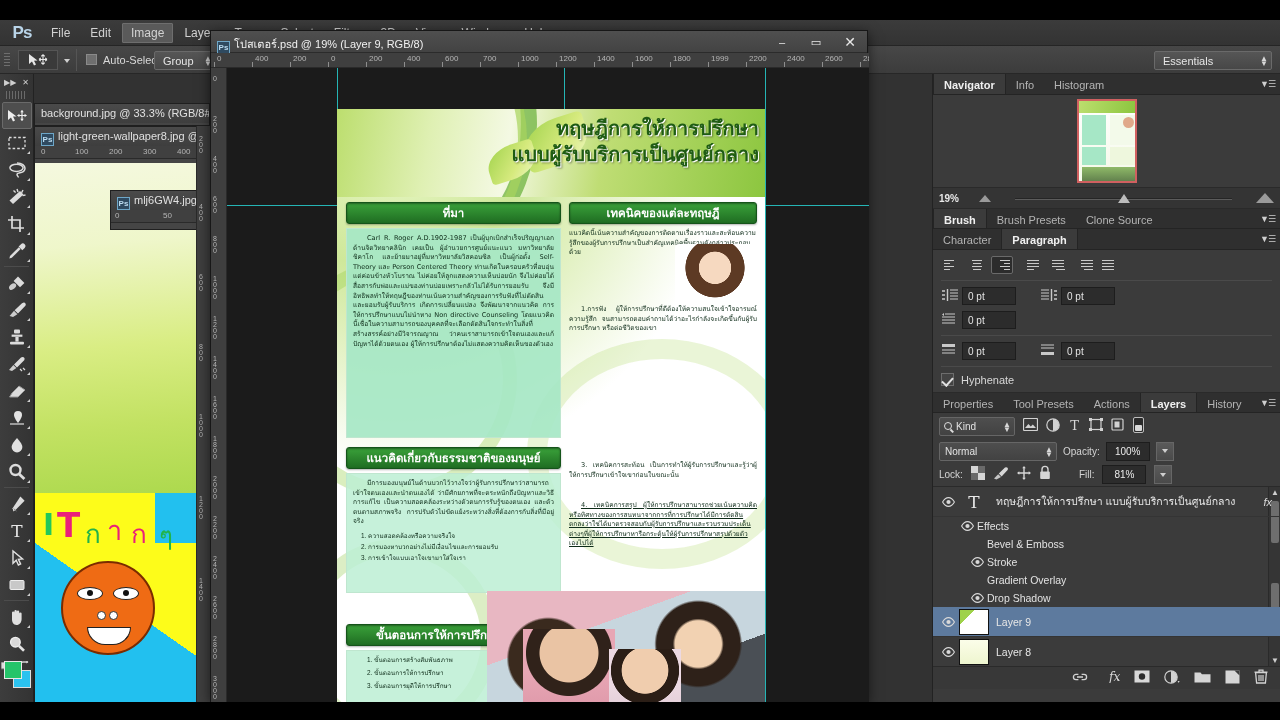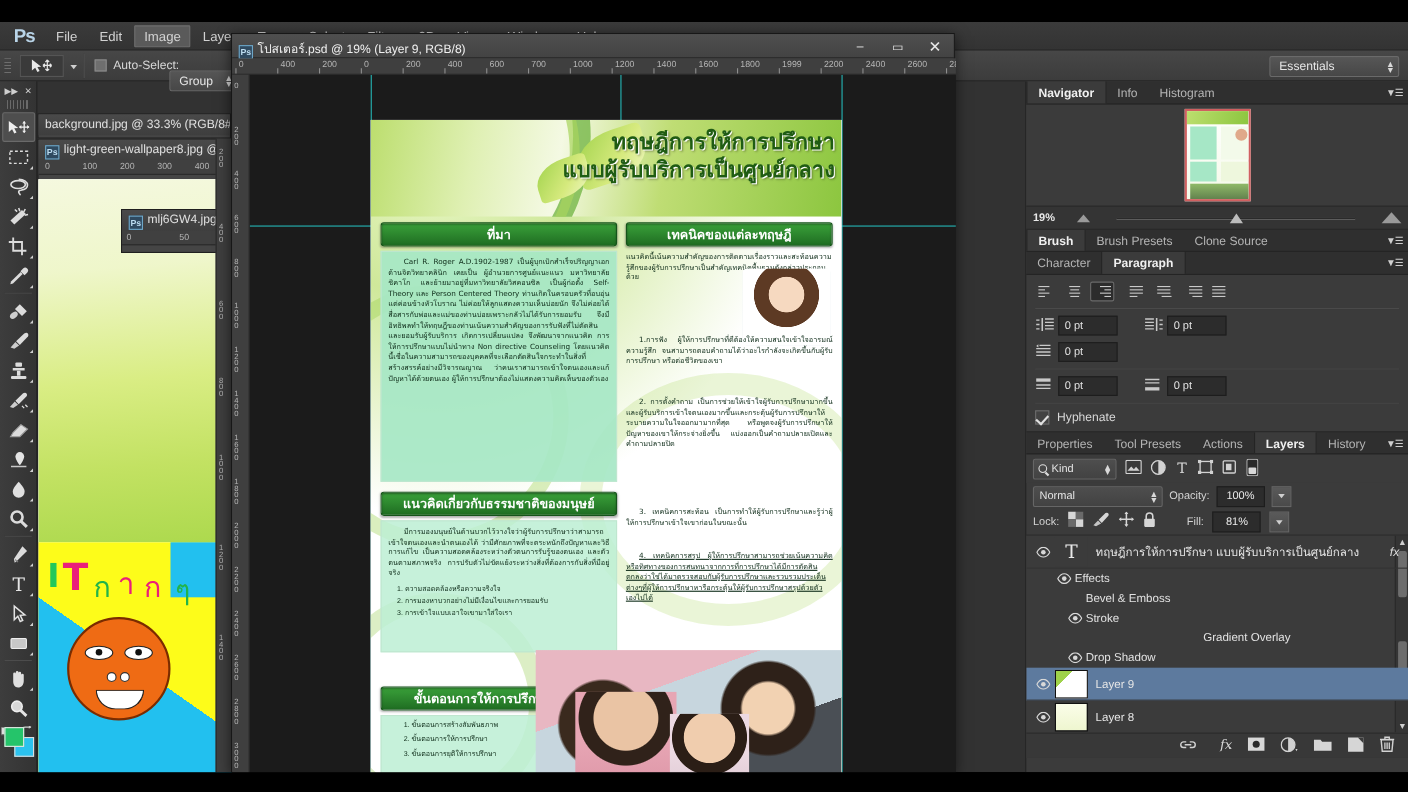--- a/index.html
+++ b/index.html
@@ -237,21 +237,21 @@
   <div class="tool-preview">
     <svg width="22" height="14" viewBox="0 0 22 14">
           <path d="M2 1 L2 11 L5 8.5 L7 12.5 L9 11.5 L7 7.8 L10.5 7.6 Z" fill="#e8e8e8"></path>
           <path d="M16 1.5 L16 11.5 M12 6.5 L20 6.5 M16 1.5 L14.3 3.4 M16 1.5 L17.7 3.4 M16 11.5 L14.3 9.6 M16 11.5 L17.7 9.6 M12 6.5 L13.8 4.9 M12 6.5 L13.8 8.1 M20 6.5 L18.2 4.9 M20 6.5 L18.2 8.1" stroke="#e8e8e8" stroke-width="1.1" fill="none"></path>
         </svg>
   </div>
   <span class="caret opt-caret"></span>
   <div class="opt-sep" style="left:76px;"></div>
   <div class="chk" style="left:86px;top:8px;"></div>
   <div class="opt-label" style="left:103px;top:8px;">Auto-Select:</div>
-  <div class="opt-select" style="left:154px;top:5px;width:62px;margin-top:13px;">
+  <div class="opt-select" style="left:154px;top:5px;width:62px;">
     <span>Group</span>
     <span class="spin">▲<br>▼</span>
   </div>
 
   <div class="opt-select" style="right:8px;top:5px;width:118px;">
     <span>Essentials</span>
     <span class="spin">▲<br>▼</span>
   </div>
 </div>
 
@@ -605,21 +605,20 @@
               <li>1. ขั้นตอนการสร้างสัมพันธภาพ</li>
               <li>2. ขั้นตอนการให้การปรึกษา</li>
               <li>3. ขั้นตอนการยุติให้การปรึกษา</li>
             </ul>
       </div>
 
       <div class="col-head" style="left:232px;top:93px;width:188px;">เทคนิคของแต่ละทฤษฎี</div>
       <div class="rcol-txt" style="left:232px;top:120px;width:188px;">แนวคิดนี้เน้นความสำคัญของการติดตามเรื่องราวและสะท้อนความรู้สึกของผู้รับการปรึกษาเป็นสำคัญเทคนิคพื้นฐานดังกล่าวประกอบด้วย</div>
       <div class="photo girl" style="left:338px;top:135px;width:80px;height:70px;"></div>
       <div class="rcol-txt" style="left:232px;top:196px;width:188px;text-indent:12px;">1.การฟัง  ผู้ให้การปรึกษาที่ดีต้องให้ความสนใจเข้าใจอารมณ์ความรู้สึก จนสามารถตอบคำถามได้ว่าอะไรกำลังจะเกิดขึ้นกับผู้รับการปรึกษา หรือต่อชีวิตของเขา</div>
-      <div class="rcol-txt" style="left:232px;top:252px;width:188px;text-indent:12px;">2. การตั้งคำถาม  เป็นการช่วยให้เข้าใจผู้รับการปรึกษามากขึ้น และผู้รับบริการเข้าใจตนเองมากขึ้นและกระตุ้นผู้รับการปรึกษาให้ระบายความในใจออกมามากที่สุด หรือพูดจงผู้รับการปรึกษาให้ปัญหาของเขาให้กระจ่างยิ่งขึ้น แบ่งออกเป็นคำถามปลายเปิดและคำถามปลายปิด</div>
       <div class="rcol-txt" style="left:232px;top:352px;width:188px;text-indent:12px;">3. เทคนิคการสะท้อน  เป็นการทำให้ผู้รับการปรึกษาและรู้ว่าผู้ให้การปรึกษาเข้าใจเขาก่อนในขณะนั้น</div>
       <div class="rcol-txt" style="left:232px;top:392px;width:188px;text-indent:12px;text-decoration:underline;">4. เทคนิคการสรุป  ผู้ให้การปรึกษาสามารถช่วยเน้นความคิดหรือทิศทางของการสนทนาจากการที่การปรึกษาได้มีการตัดสินตกลงว่าใช่ได้มาตรวจสอบกับผู้รับการปรึกษาและรวบรวมประเด็นต่างๆที่ผู้ให้การปรึกษาหารือกระตุ้นให้ผู้รับการปรึกษาสรุปด้วยตัวเองไปได้</div>
 
       <div class="photo bottomphoto" style="left:150px;top:482px;width:278px;height:147px;"></div>
       <div class="photo" style="left:186px;top:520px;width:92px;height:109px;
         background:radial-gradient(circle at 50% 22%,#eac4a4 0 30%,#30221a 31% 44%,transparent 45%),
         linear-gradient(#e7a6b4 40%,#d98fa2);"></div>
       <div class="photo" style="left:272px;top:540px;width:72px;height:89px;
         background:radial-gradient(circle at 50% 24%,#f0cdae 0 30%,#2b1e16 31% 44%,transparent 45%),
         linear-gradient(#ecd9e2 40%,#d8c2cc);"></div>
@@ -915,21 +914,21 @@
         </div>
         <div class="efx-row" style="padding-left: 34px;">
           <span class="eye">
             <svg width="13" height="10" viewBox="0 0 13 10">
               <path d="M6.5 0.6 C10 0.6 12.4 5 12.4 5 S10 9.4 6.5 9.4 S0.6 5 0.6 5 S3 0.6 6.5 0.6z" fill="none" stroke="#d8d8d8" stroke-width="1.1"></path>
               <circle cx="6.5" cy="5" r="2.1" fill="#d8d8d8"></circle>
             </svg>
           </span>
           <span class="efx-name">Stroke</span>
         </div>
-        <div class="efx-row" style="padding-left: 34px; justify-content: center;">
+        <div class="efx-row" style="padding-left: 34px;">
           <span class="eye"></span>
           <span class="efx-name">Gradient Overlay</span>
         </div>
         <div class="efx-row" style="padding-left: 34px;">
           <span class="eye">
             <svg width="13" height="10" viewBox="0 0 13 10">
               <path d="M6.5 0.6 C10 0.6 12.4 5 12.4 5 S10 9.4 6.5 9.4 S0.6 5 0.6 5 S3 0.6 6.5 0.6z" fill="none" stroke="#d8d8d8" stroke-width="1.1"></path>
               <circle cx="6.5" cy="5" r="2.1" fill="#d8d8d8"></circle>
             </svg>
           </span>

